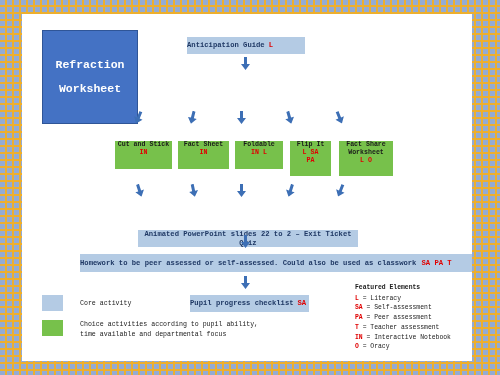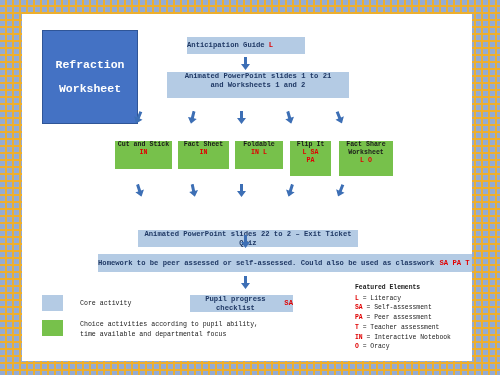--- a/index.html
+++ b/index.html
@@ -104,24 +104,20 @@
       <span style="width:4px;"></span>
       <span class="code">L</span>
     </div>
 
     <div class="arrow" style="left:218px;top:43px;">
       <svg viewBox="0 0 11 13">
           <path d="M4 0 H7 V7 H10 L5.5 13 L1 7 H4 Z" fill="#3d6fb5"></path>
         </svg>
     </div>
 
-    <div class="box blue" style="left:145px;top:58px;width:182px;height:26px;flex-direction:column;">
-      <span>Animated PowerPoint  slides 1 to 21</span>
-      <span>and Worksheets 1 and 2</span>
-    </div>
 
     <div class="arrow" style="left:111px;top:97px;transform:rotate(22deg);">
       <svg viewBox="0 0 11 13">
           <path d="M4 0 H7 V7 H10 L5.5 13 L1 7 H4 Z" fill="#3d6fb5"></path>
         </svg>
     </div>
     <div class="arrow" style="left:165px;top:97px;transform:rotate(14deg);">
       <svg viewBox="0 0 11 13">
           <path d="M4 0 H7 V7 H10 L5.5 13 L1 7 H4 Z" fill="#3d6fb5"></path>
         </svg>
@@ -198,33 +194,33 @@
     <div class="box blue" style="left:116px;top:200px;width:220px;height:17px;margin-top:16px;">
       <span>Animated PowerPoint slides 22 to 2 – Exit Ticket Quiz</span>
     </div>
 
     <div class="arrow" style="left:218px;top:221px;">
       <svg viewBox="0 0 11 13">
           <path d="M4 0 H7 V7 H10 L5.5 13 L1 7 H4 Z" fill="#3d6fb5"></path>
         </svg>
     </div>
 
-    <div class="box blue" style="left:76px;top:240px;width:400px;height:18px;">
+    <div class="box blue" style="left:58px;top:240px;width:400px;height:18px;">
       <span>Homework  to be peer assessed or self-assessed. Could also be used as classwork</span>
       <span style="width:5px;"></span>
       <span class="code">SA  PA  T</span>
     </div>
 
     <div class="arrow" style="left:218px;top:262px;">
       <svg viewBox="0 0 11 13">
           <path d="M4 0 H7 V7 H10 L5.5 13 L1 7 H4 Z" fill="#3d6fb5"></path>
         </svg>
     </div>
 
-    <div class="box blue" style="left:168px;top:281px;width:103px;height:17px;">
+    <div class="box blue" style="left:168px;top:281px;width:119px;height:17px;">
       <span>Pupil progress checklist</span>
       <span style="width:4px;"></span>
       <span class="code">SA</span>
     </div>
 
     <div class="swatch" style="left:20px;top:281px;background:#b4cbe4;"></div>
     <div class="legtxt" style="left:58px;top:285px;">Core activity</div>
 
     <div class="swatch" style="left:20px;top:306px;background:#77c14b;"></div>
     <div class="legtxt" style="left:58px;top:306px;">Choice activities according to pupil ability,</div>

